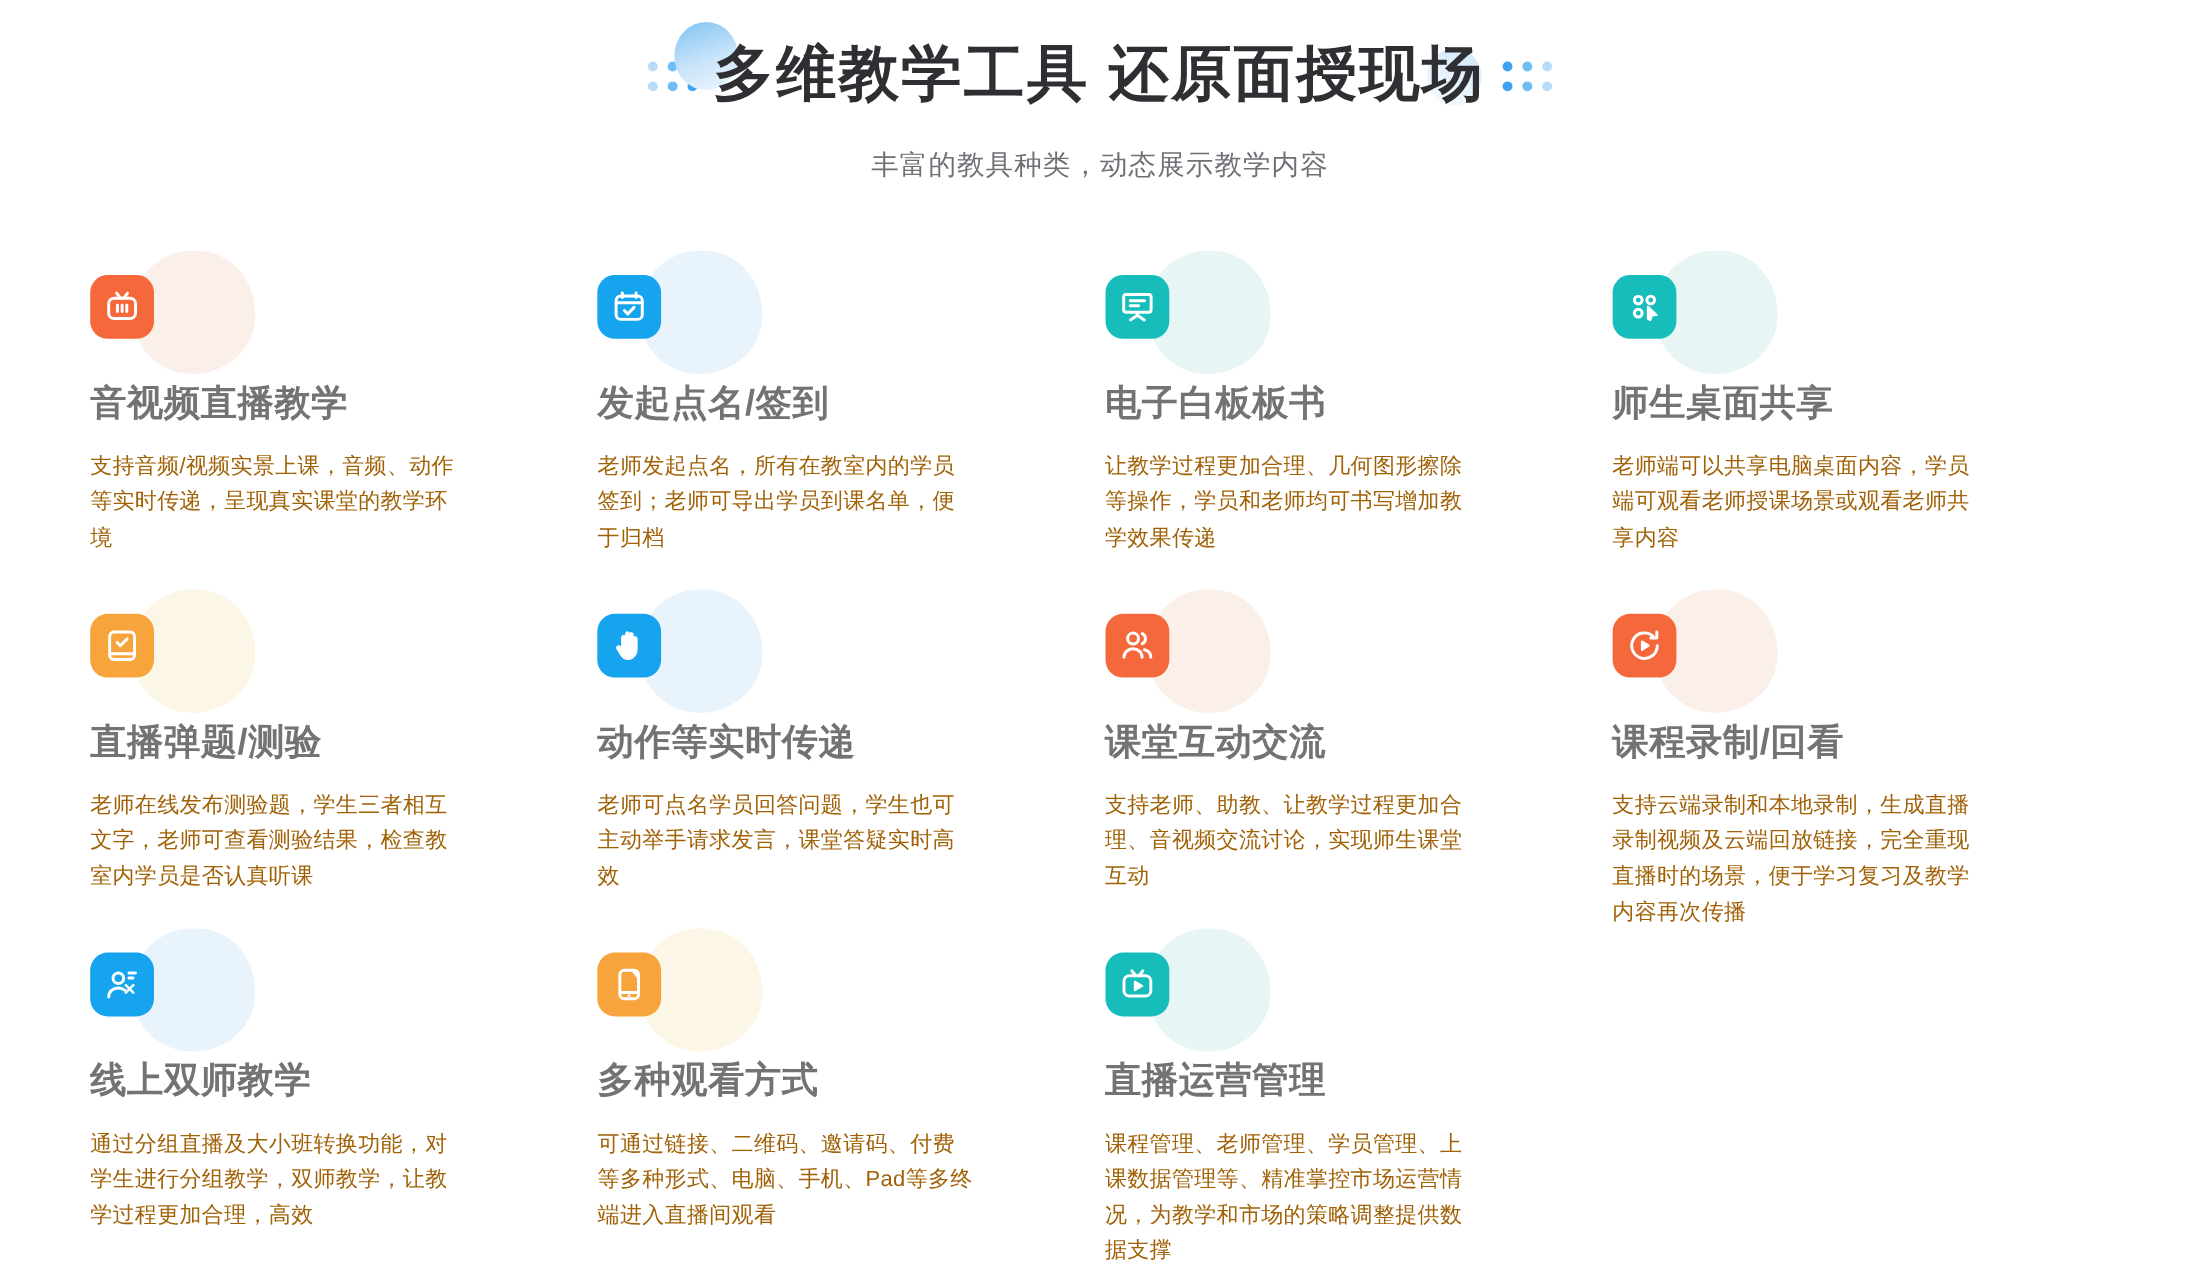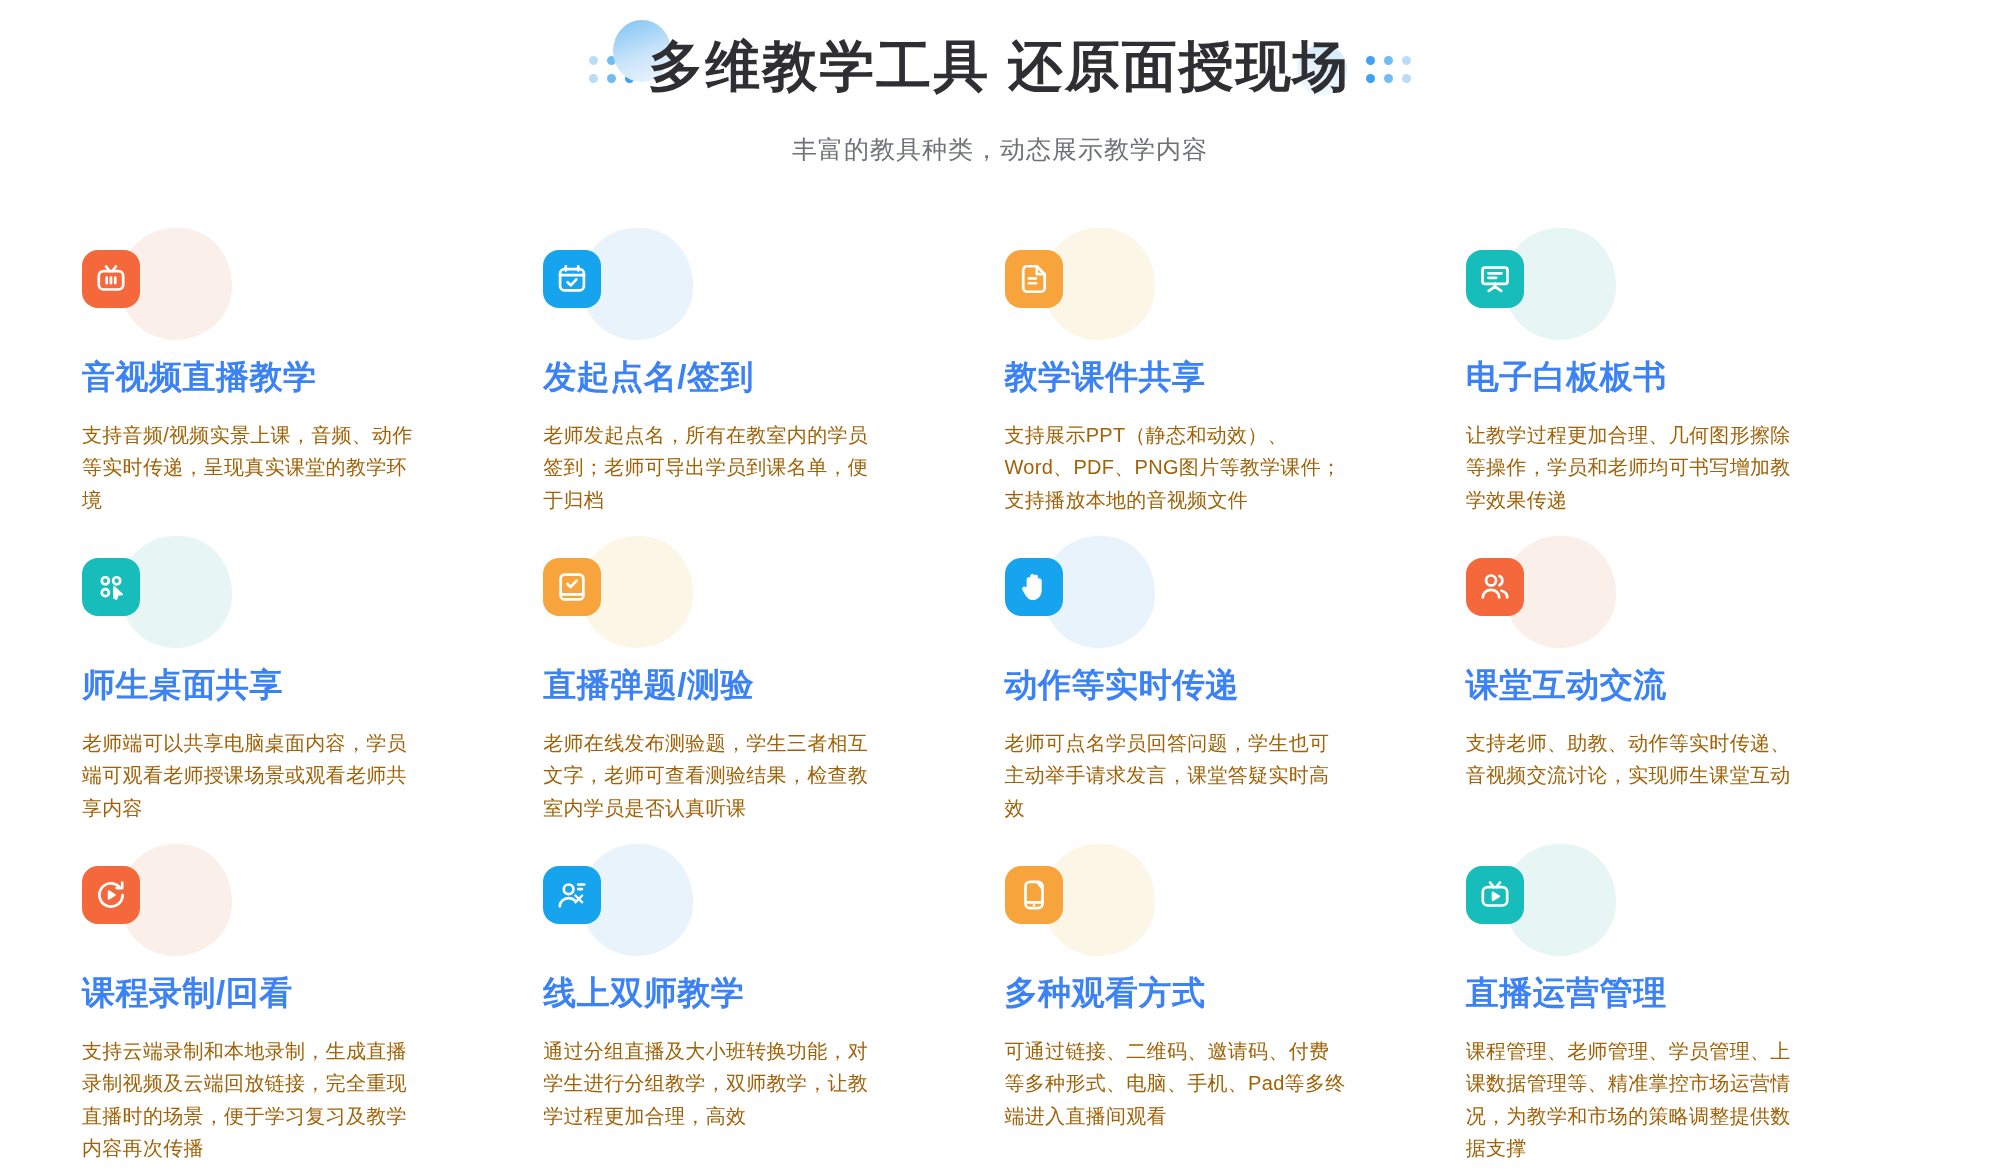--- a/index.html
+++ b/index.html
@@ -117,24 +117,24 @@
     width: 58px;
     height: 58px;
     border-radius: 16px;
     display: flex;
     align-items: center;
     justify-content: center;
   }
   .icon-tile svg { display: block; }
 
   .card-title {
-    margin-top: 27px;
+    margin-top: 16px;
     font-size: 33px;
     font-weight: 700;
-    color: #3b82f6;
+    color: #737373;
     letter-spacing: 0.5px;
     white-space: nowrap;
   }
   .card-desc {
     margin-top: 19px;
     font-size: 20px;
     line-height: 1.62;
     color: #a16207;
     max-width: 345px;
     letter-spacing: 0.3px;
@@ -196,34 +196,20 @@
               <path d="M7.6 3v3M16.4 3v3"></path>
               <path d="M8.9 14.3l2.2 2.2 4-4.2"></path>
             </svg>
           </div>
         </div>
         <div class="card-title">发起点名/签到</div>
         <div class="card-desc">老师发起点名，所有在教室内的学员签到；老师可导出学员到课名单，便于归档</div>
       </div>
       <div class="card">
         <div class="icon-wrap">
-          <div class="blob" style="background: rgb(252, 246, 230);"></div>
-          <div class="icon-tile" style="background: rgb(247, 164, 60);">
-            <svg width="34" height="34" viewBox="0 0 24 24" fill="none" stroke="#fff" stroke-width="1.9" stroke-linecap="round" stroke-linejoin="round">
-              <path d="M14 3H7a2.6 2.6 0 0 0-2.6 2.6v12.8A2.6 2.6 0 0 0 7 21h10a2.6 2.6 0 0 0 2.6-2.6V8.6z"></path>
-              <path d="M14 3v5.6h5.6"></path>
-              <path d="M8.4 11.6h5M8.4 15h5"></path>
-            </svg>
-          </div>
-        </div>
-        <div class="card-title">教学课件共享</div>
-        <div class="card-desc">支持展示PPT（静态和动效）、Word、PDF、PNG图片等教学课件；支持播放本地的音视频文件</div>
-      </div>
-      <div class="card">
-        <div class="icon-wrap">
           <div class="blob" style="background: rgb(231, 246, 244);"></div>
           <div class="icon-tile" style="background: rgb(23, 189, 186);">
             <svg width="34" height="34" viewBox="0 0 24 24" fill="none" stroke="#fff" stroke-width="1.9" stroke-linecap="round" stroke-linejoin="round">
               <rect x="3.2" y="4" width="17.6" height="11.4" rx="1.6"></rect>
               <path d="M7.4 8h9.2M7.4 11.2h5.4"></path>
               <path d="M12 15.4v2.1"></path>
               <path d="M7.6 20.4 12 17.4l4.4 3"></path>
             </svg>
           </div>
         </div>
@@ -277,21 +263,21 @@
           <div class="icon-tile" style="background: rgb(245, 104, 59);">
             <svg width="34" height="34" viewBox="0 0 24 24" fill="none" stroke="#fff" stroke-width="1.9" stroke-linecap="round" stroke-linejoin="round">
               <circle cx="9.2" cy="7.4" r="3.5"></circle>
               <path d="M3.4 19.4c0-3.2 2.6-5.4 5.8-5.4s5.8 2.2 5.8 5.4"></path>
               <path d="M15.1 4.3a3.5 3.5 0 0 1 0 6.4"></path>
               <path d="M16.6 14.6c2.4.6 4 2.5 4 4.8"></path>
             </svg>
           </div>
         </div>
         <div class="card-title">课堂互动交流</div>
-        <div class="card-desc">支持老师、助教、动作等实时传递、音视频交流讨论，实现师生课堂互动</div>
+        <div class="card-desc">支持老师、助教、让教学过程更加合理、音视频交流讨论，实现师生课堂互动</div>
       </div>
       <div class="card">
         <div class="icon-wrap">
           <div class="blob" style="background: rgb(251, 240, 233);"></div>
           <div class="icon-tile" style="background: rgb(245, 104, 59);">
             <svg width="34" height="34" viewBox="0 0 24 24" fill="none" stroke="#fff" stroke-width="1.9" stroke-linecap="round" stroke-linejoin="round">
               <path d="M20.2 12a8.2 8.2 0 1 1-2.6-6"></path>
               <path d="M19.9 3.2v3.9h-3.9"></path>
               <path d="M10.4 9.3l4.3 2.7-4.3 2.7z" fill="#fff" stroke-width="1.4"></path>
             </svg>

